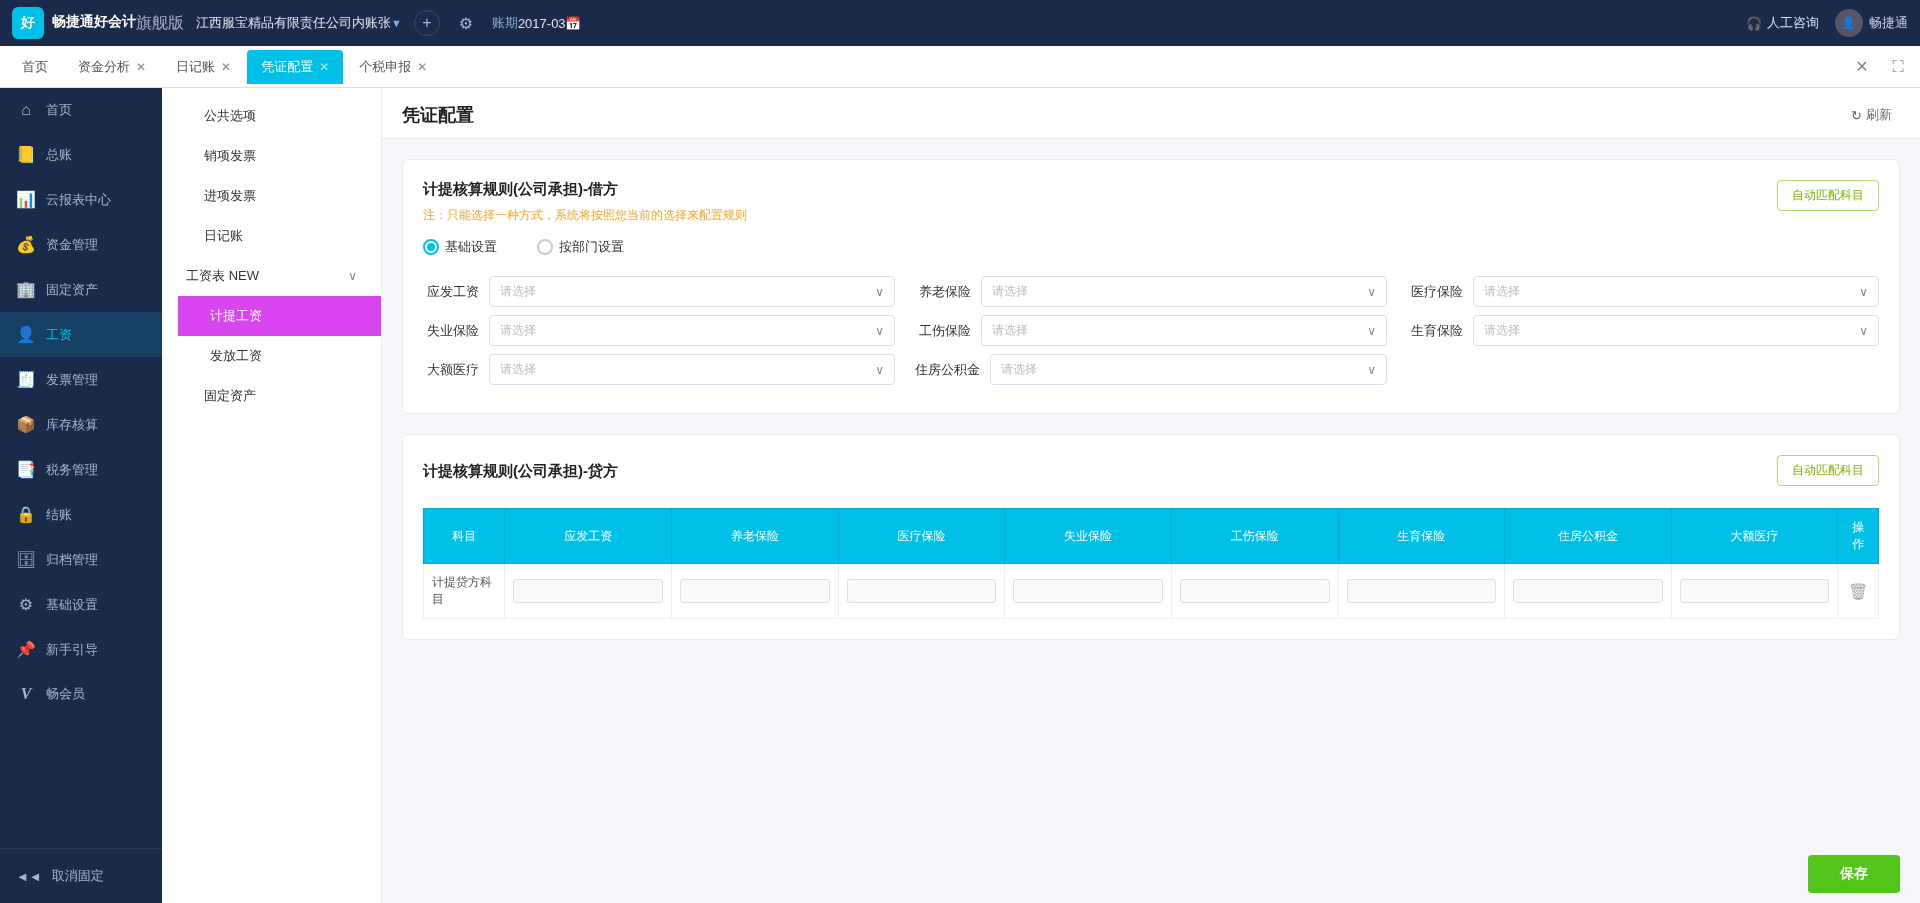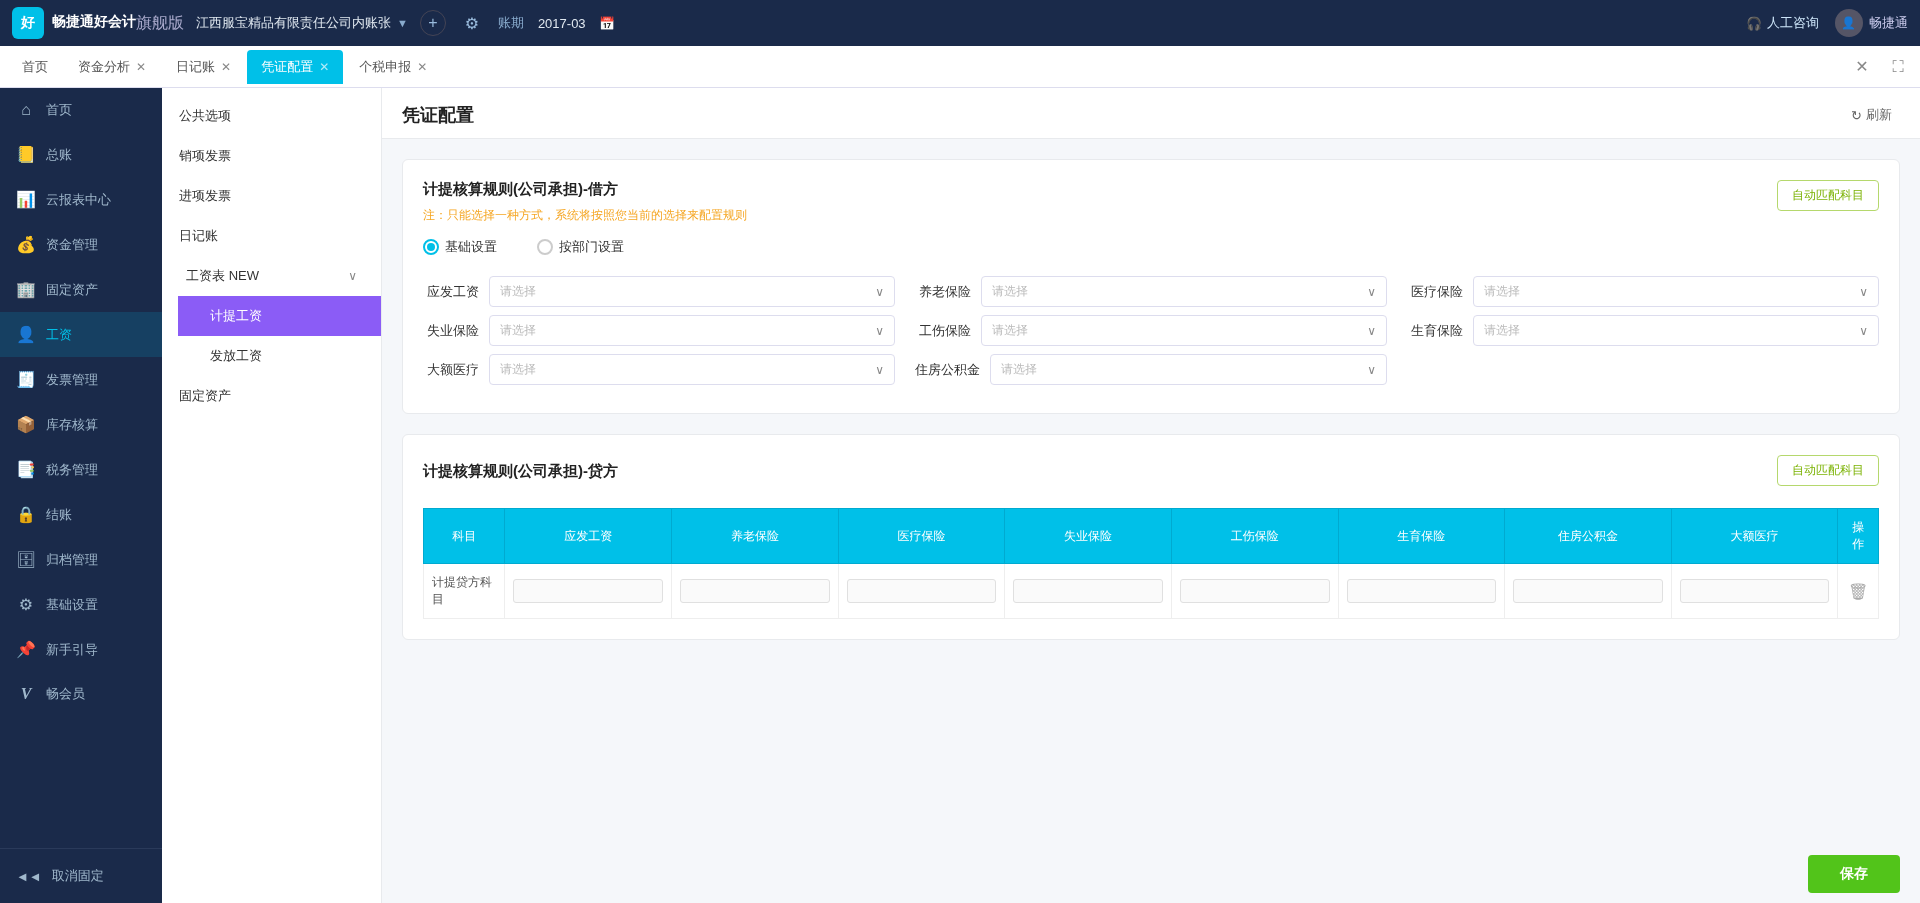--- a/index.html
+++ b/index.html
@@ -12,31 +12,31 @@
     .logo-area {
       display: flex; align-items: center; gap: 8px; color: #fff; min-width: 140px;
     }
     .logo-icon {
       width: 32px; height: 32px; background: #00c0e8; border-radius: 6px; display: flex; align-items: center; justify-content: center; color: #fff; font-weight: bold; font-size: 14px;
     }
     .logo-text { display: flex; flex-direction: row; line-height: 1.2; }
     .logo-name { font-size: 14px; font-weight: bold; color: #fff; }
     .logo-sub { font-size: 16px; color: #aac; }
     .company-area {
-      display: flex; align-items: center; gap: 6px; color: #e0e8f0; font-size: 13px; cursor: pointer;
+      display: flex; align-items: center; color: #e0e8f0; font-size: 13px; cursor: pointer;
     }
     .company-area .arrow { color: #88aacc; font-size: 11px; }
     .top-actions {
       display: flex; align-items: center; gap: 8px; margin-left: auto;
     }
     .top-btn {
       display: flex; align-items: center; gap: 4px; color: #cce4f8; cursor: pointer; padding: 4px 8px; border-radius: 4px; font-size: 13px;
     }
     .accounting-period {
-      display: flex; align-items: center; gap: 14px; color: #e0e8f0; font-size: 13px;
+      display: flex; align-items: center; gap: 0; color: #e0e8f0; font-size: 13px;
     }
     .accounting-period .label { color: #88aacc; }
     .add-btn {
       width: 26px; height: 26px; border-radius: 50%; border: 1px solid #445; color: #99bbdd; display: flex; align-items: center; justify-content: center; cursor: pointer; font-size: 16px;
     }
     .settings-btn {
       width: 28px; height: 28px; display: flex; align-items: center; justify-content: center; color: #99bbdd; cursor: pointer; font-size: 16px;
     }
     .user-area {
       display: flex; align-items: center; gap: 6px; color: #cce; cursor: pointer;
@@ -86,23 +86,23 @@
     
     .content-area {
       flex: 1; display: flex; overflow: hidden;
     }
 
     
     .left-nav {
       width: 220px; background: #fff; border-right: 1px solid #e8eaed; flex-shrink: 0; overflow-y: auto; padding: 8px 0;
     }
     .left-nav-item {
-      padding: 11px 17px; cursor: pointer; color: #333; font-size: 13px; display: flex; align-items: center; justify-content: space-between; text-align: right;
-    }
-    .left-nav-item.active { background: #8b5cf6; color: #fff; }
+      padding: 11px 42px; cursor: pointer; color: #333; font-size: 13px; display: flex; align-items: center; justify-content: space-between; text-align: right;
+    }
+    .left-nav-item.active { background: #d946ef; color: #fff; }
     .left-nav-group {
       position: relative;
     }
     .left-nav-group-header {
       padding: 11px 24px; cursor: pointer; color: #333; font-size: 13px; display: flex; align-items: center; justify-content: space-between;
     }
     .left-nav-group-header .arrow { color: #888; font-size: 12px; }
     .left-nav-sub {
       padding-left: 16px;
     }

